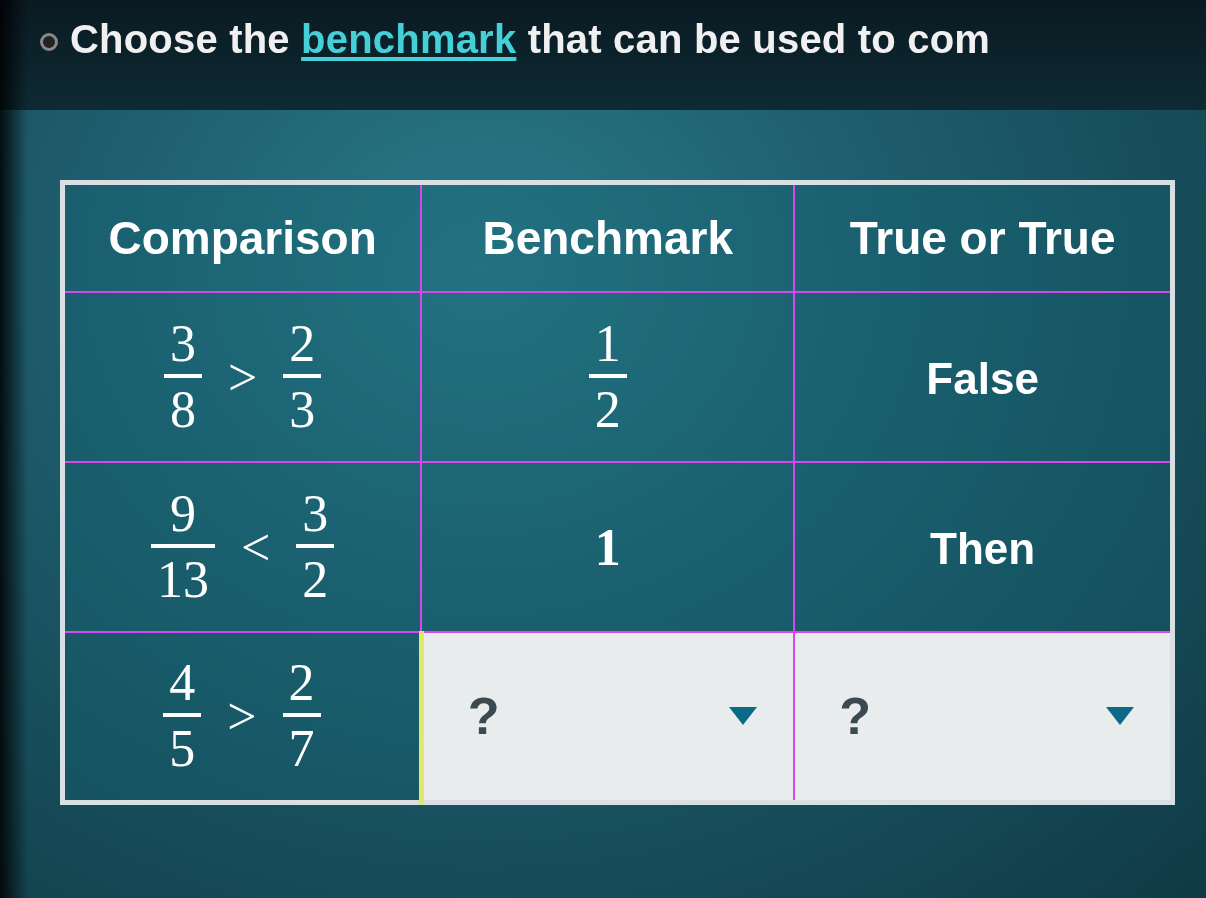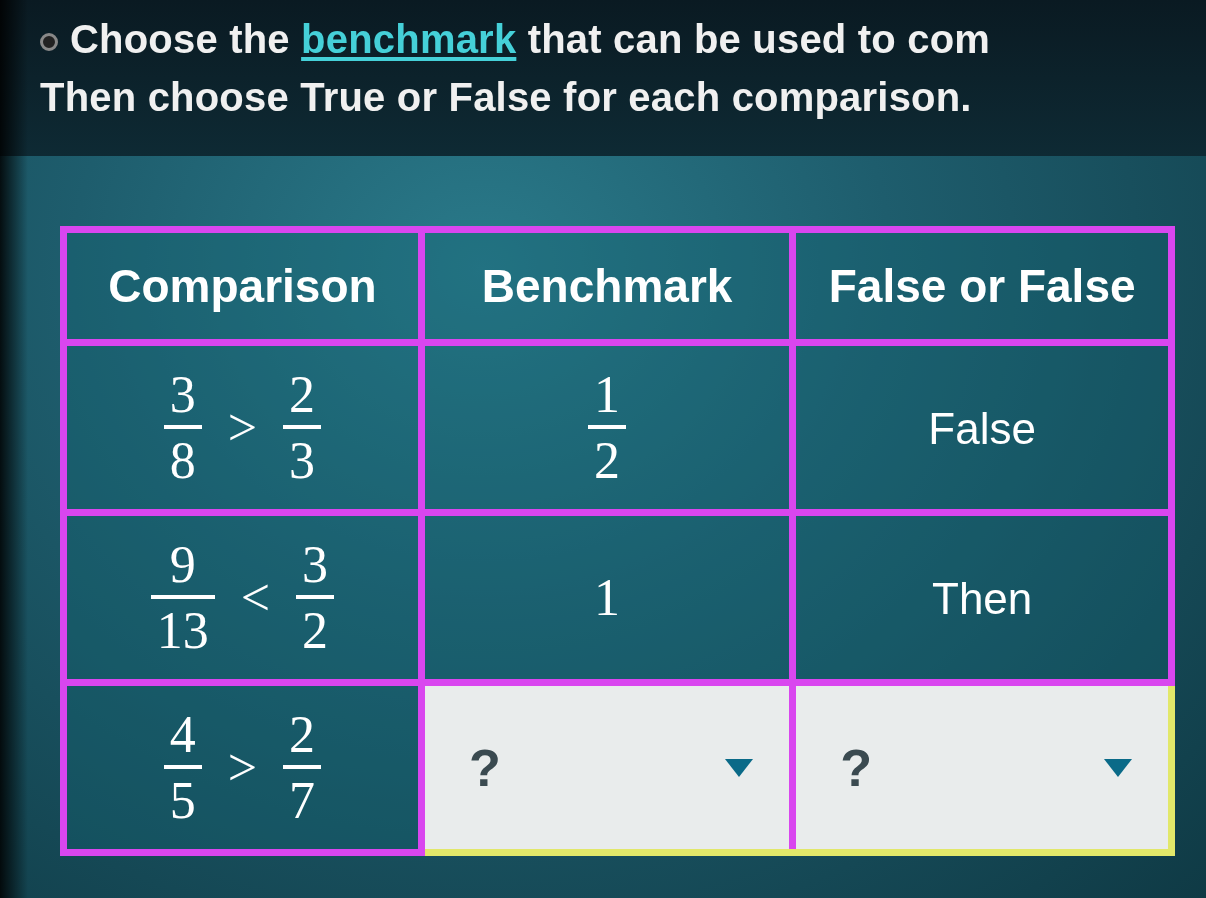--- a/index.html
+++ b/index.html
@@ -11,21 +11,21 @@
     position: relative;
   }
   .dark-left {
     position: absolute;
     left: 0; top: 0; bottom: 0;
     width: 28px;
     background: linear-gradient(to right, rgba(0,0,0,0.85), rgba(0,0,0,0));
   }
   .instruction-band {
     background: linear-gradient(to bottom, #0a1a22, #0e2a34);
-    padding: 10px 30px 30px 40px;
+    padding: 10px 30px 42px 40px;
     font-family: Verdana, Geneva, sans-serif;
     font-weight: 700;
     font-size: 40px;
     line-height: 1.45;
     color: #f0f0f0;
     letter-spacing: 0.2px;
     white-space: nowrap;
     overflow: hidden;
   }
   .instruction-band .bullet {
@@ -45,21 +45,21 @@
   }
   .table-wrap {
     padding: 70px 30px 30px 60px;
   }
   table {
     border-collapse: collapse;
     border: 5px solid #d9e0e3;
     width: 1115px;
   }
   th, td {
-    border: 7px solid #d946ef;
+    border: 2px solid #d946ef;
     text-align: center;
     vertical-align: middle;
     font-size: 48px;
     color: #fff;
     background: rgba(20,100,115,0.35);
     padding: 22px 18px;
   }
   th {
     font-family: Verdana, Geneva, sans-serif;
     font-weight: 700;
@@ -82,21 +82,21 @@
   .frac .den { display: block; border-top: 4px solid #fff; padding: 6px 6px 0 6px; }
   .op {
     display: inline-block;
     vertical-align: middle;
     font-family: 'Times New Roman', serif;
     font-size: 52px;
     padding: 0 14px;
   }
   .answer-val {
     font-family: Verdana, Geneva, sans-serif;
-    font-weight: 400;
+    font-weight: 700;
     font-size: 44px;
   }
   td.dropdown-cell {
     background: #e9ecec;
     padding: 0;
   }
   tr.active td.dropdown-cell:first-of-type { border-right-color: #d9e0e3; }
   tr.active td { border-top-color: #e2e86a; }
   tr.active td:nth-child(2),
   tr.active td:nth-child(3) {
@@ -128,30 +128,29 @@
 </style>
 </head>
 <body>
 
 <div class="dark-left"></div>
 
 <div class="instruction-band">
   <div>
     <span class="bullet"></span><span>Choose the </span><span class="benchmark-link">benchmark</span><span> that can be used to com</span>
   </div>
-  <div>Then choose True or False for each comparison.</div>
 </div>
 
 <div class="table-wrap">
   <table>
     <thead>
       <tr>
         <th class="col-comp">Comparison</th>
         <th class="col-bench">Benchmark</th>
-        <th class="col-tf">False or False</th>
+        <th class="col-tf">True or True</th>
       </tr>
     </thead>
     <tbody>
       <tr class="data-row">
         <td>
           <span class="frac">
             <span class="num">3</span>
             <span class="den">8</span>
           </span>
           <span class="op">&gt;</span>

